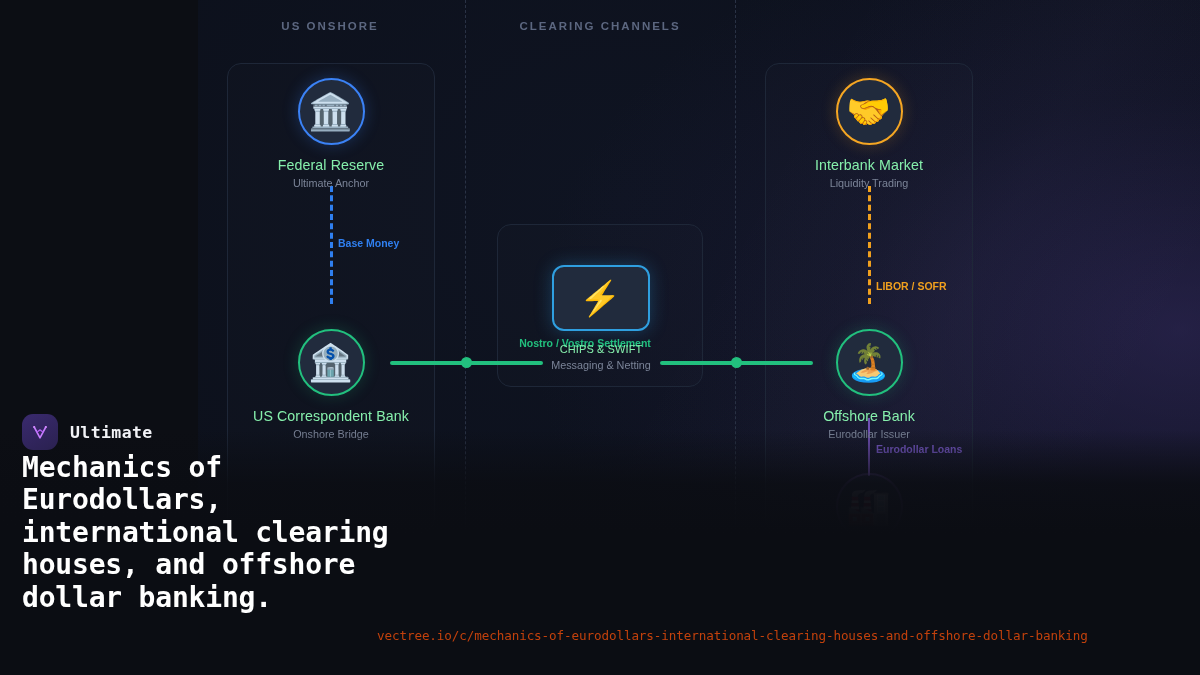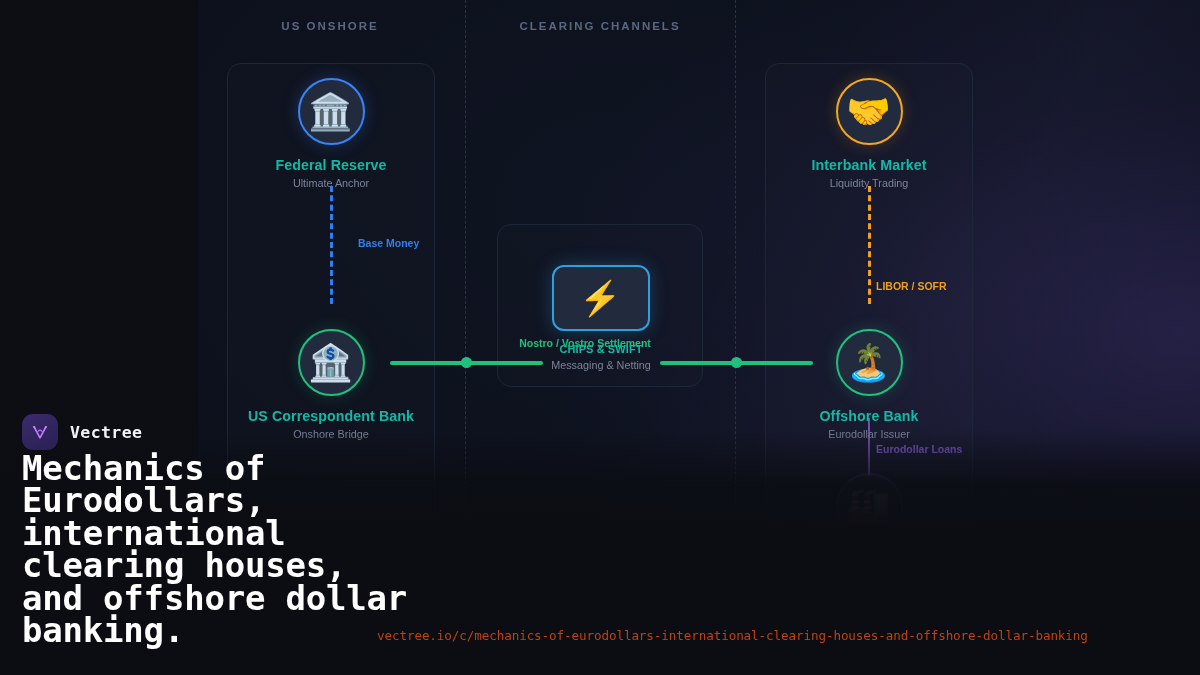--- a/index.html
+++ b/index.html
@@ -57,21 +57,21 @@
   .node{ position:absolute; width:208px; text-align:center; }
   .node .disc{
     width:67px; height:67px; border-radius:50%;
     margin:0 auto; display:flex; align-items:center; justify-content:center;
     background:#212b3d; font-size:36px; line-height:1;
   }
   .node .disc.rect{
     width:98px; height:66px; border-radius:12px; font-size:34px;
   }
   .node .n-title{
-    margin-top:12px; font-size:14.2px; font-weight:700; color:#14b8a6;
+    margin-top:12px; font-size:14.2px; font-weight:400; color:#86efac;
     letter-spacing:.1px; white-space:nowrap;
   }
   .node .n-sub{
     margin-top:4px; font-size:10.8px; color:#7b8498; white-space:nowrap;
   }
   .ring-blue  { border:2.5px solid #3b82f6; box-shadow:0 0 16px rgba(59,130,246,.28); }
   .ring-green { border:2.5px solid #22c07e; box-shadow:0 0 16px rgba(34,192,126,.22); }
   .ring-amber { border:2.5px solid #f5a623; box-shadow:0 0 16px rgba(245,166,35,.22); }
   .ring-cyan  { border:2px solid #2f9fe0; box-shadow:0 0 18px rgba(47,159,224,.30); }
   .ring-violet{ border:2px solid #6e4fa8; }
@@ -87,21 +87,21 @@
 
   
   .vconn{ position:absolute; width:0; }
   .vconn.blue  { left:135px; top:186px; height:118px; border-left:3px dashed #2f7ff0; }
   .vconn.amber { left:673px; top:186px; height:118px; border-left:3px dashed #f0a01e; }
   .vconn.violet{ left:673px; top:418px; height:58px;  border-left:2px solid #6f4fb3; }
 
   .vlabel{
     position:absolute; font-size:10.5px; font-weight:700; white-space:nowrap;
   }
-  .vlabel.l-base  { left:143px; top:237px; color:#2f7ff0;margin-left:20px; }
+  .vlabel.l-base  { left:143px; top:237px; color:#2f7ff0; }
   .vlabel.l-libor { left:681px; top:237px; color:#f0a01e;margin-top:43px; }
   .vlabel.l-euro  { left:681px; top:443px; color:#7c5cd0; }
 
   
   .hconn{ position:absolute; height:4px; background:#22c07e; border-radius:2px; }
   .hconn.h-left { left:195px; top:361px; width:153px; }
   .hconn.h-right{ left:465px; top:361px; width:153px; }
   .hdot{
     position:absolute; width:11px; height:11px; border-radius:50%;
     background:#22c07e; top:357px;
@@ -132,21 +132,21 @@
     background:linear-gradient(150deg,#3a2a6e 0%,#2a2150 100%);
     display:flex; align-items:center; justify-content:center;
   }
   #brand .brand-name{
     font-family:"DejaVu Sans Mono", monospace;
     font-size:16.5px; font-weight:700; color:#f2f3f7; letter-spacing:.4px;
   }
   #headline{
     position:absolute; left:22px; top:452px; width:400px;
     font-family:"DejaVu Sans Mono", monospace;
-    font-size:34px; line-height:32.4px; font-weight:700;
+    font-size:28px; line-height:32.4px; font-weight:700;
     color:#ffffff; letter-spacing:-.2px;
   }
   #url{
     position:absolute; left:377px; bottom:32px;
     font-family:"DejaVu Sans Mono", monospace;
     font-size:12.6px; color:#c2410c; letter-spacing:-.1px; white-space:nowrap;
   }
 </style>
 </head>
 <body>
@@ -221,17 +221,17 @@
 
 <div id="brand">
   <div class="logo">
     <svg width="20" height="20" viewBox="0 0 24 24" aria-hidden="true">
       <path d="M5 6 L12 19 L19 6" fill="none" stroke="#c77dff" stroke-width="1.9" stroke-linecap="round" stroke-linejoin="round"></path>
       <path d="M8.5 12 L12 9.5 L15.5 12" fill="none" stroke="#b05cf0" stroke-width="1.6" stroke-linecap="round" stroke-linejoin="round"></path>
       <circle cx="5" cy="6" r="1.3" fill="#d28bff"></circle>
       <circle cx="19" cy="6" r="1.3" fill="#d28bff"></circle>
     </svg>
   </div>
-  <div class="brand-name">Vectree</div>
+  <div class="brand-name">Ultimate</div>
 </div>
 
 <div id="headline">Mechanics of Eurodollars, international clearing houses, and offshore dollar banking.</div>
 <div id="url">vectree.io/c/mechanics-of-eurodollars-international-clearing-houses-and-offshore-dollar-banking</div>
 
 </body></html>

